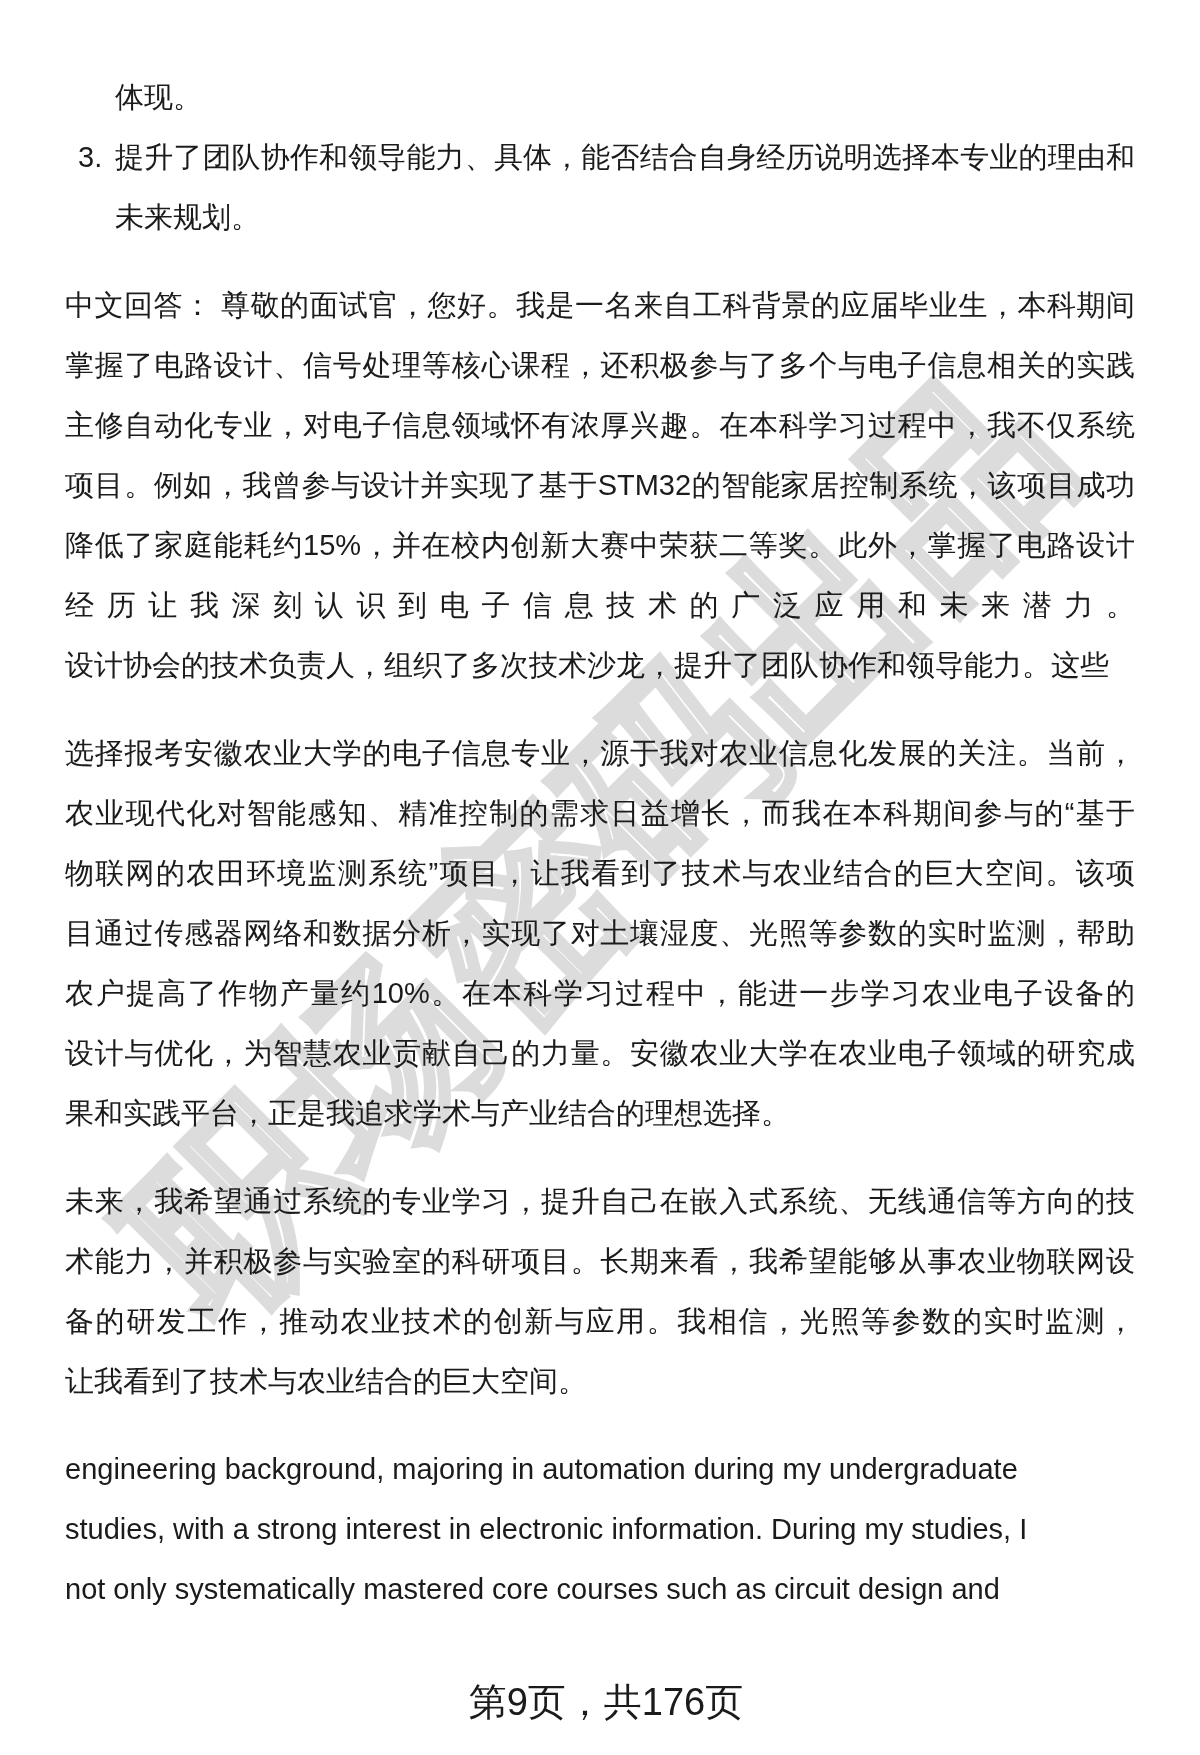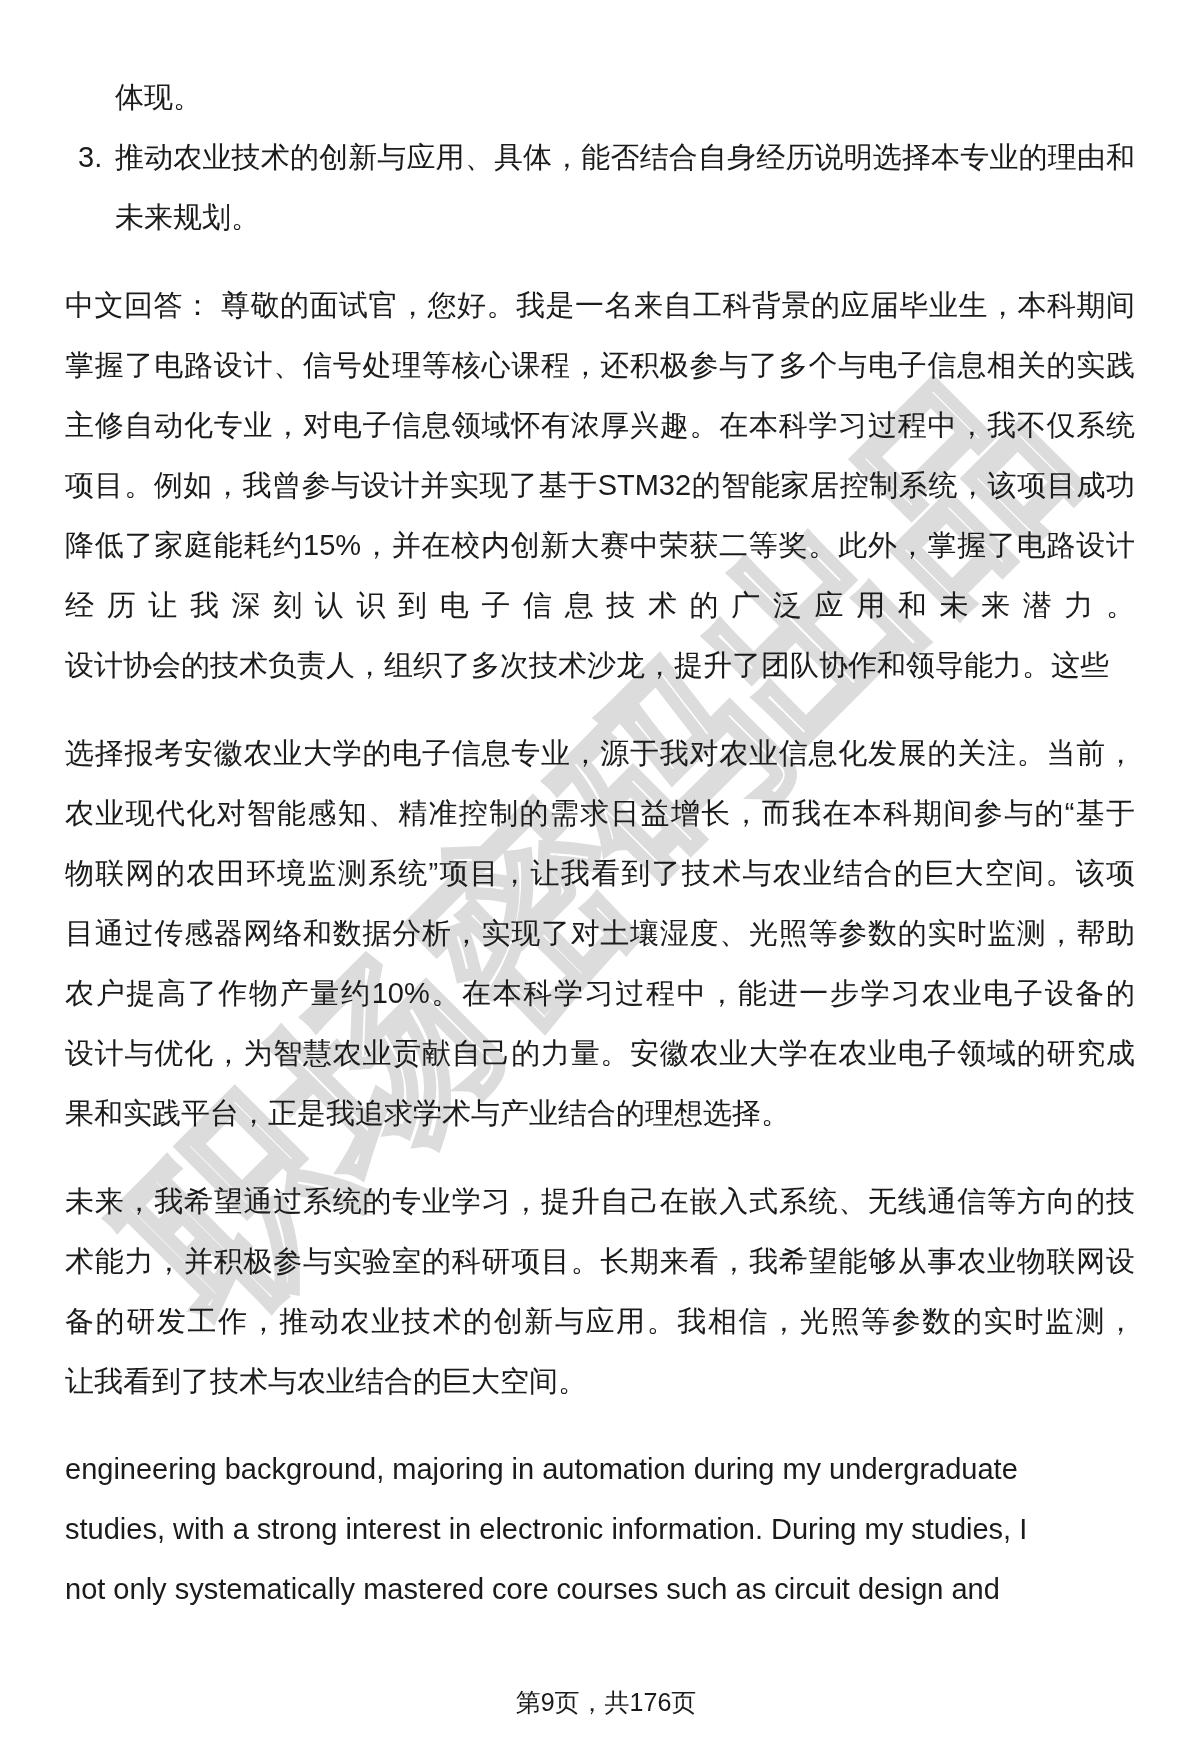--- a/index.html
+++ b/index.html
@@ -47,39 +47,39 @@
     text-align-last:left;
   }
   .frag{ padding-left:50px; }
   .li{ display:flex; align-items:flex-start; padding-left:13px; }
   .li .num{ width:37px; flex:0 0 37px; height:60px; }
   .li .li-lines{ flex:1 1 auto; min-width:0; }
   .para{ margin-top:28px; }
   .footer{
     position:absolute;left:12px;right:0;top:1680px;
     text-align:center;
-    font-size:25px;line-height:44px;
+    font-size:38px;line-height:44px;
     z-index:1;
   }
 </style>
 </head>
 <body>
 
 <div class="page">
 
   <div class="watermark">职场密码出品</div>
 
   <div class="doc">
 
     <div class="frag ln">体现。</div>
 
     <div class="li">
       <span class="num">3.</span>
       <div class="li-lines just">
-          <div class="ln">推动农业技术的创新与应用、具体，能否结合自身经历说明选择本专业的理由和</div>
+          <div class="ln">提升了团队协作和领导能力、具体，能否结合自身经历说明选择本专业的理由和</div>
           <div class="ln">未来规划。</div>
         </div>
     </div>
 
     <div>
         <div class="para just">
         <div>
             <div class="ln">中文回答： 尊敬的面试官，您好。我是一名来自工科背景的应届毕业生，本科期间</div>
             <div class="ln">掌握了电路设计、信号处理等核心课程，还积极参与了多个与电子信息相关的实践</div>
             <div class="ln">主修自动化专业，对电子信息领域怀有浓厚兴趣。在本科学习过程中，我不仅系统</div>

